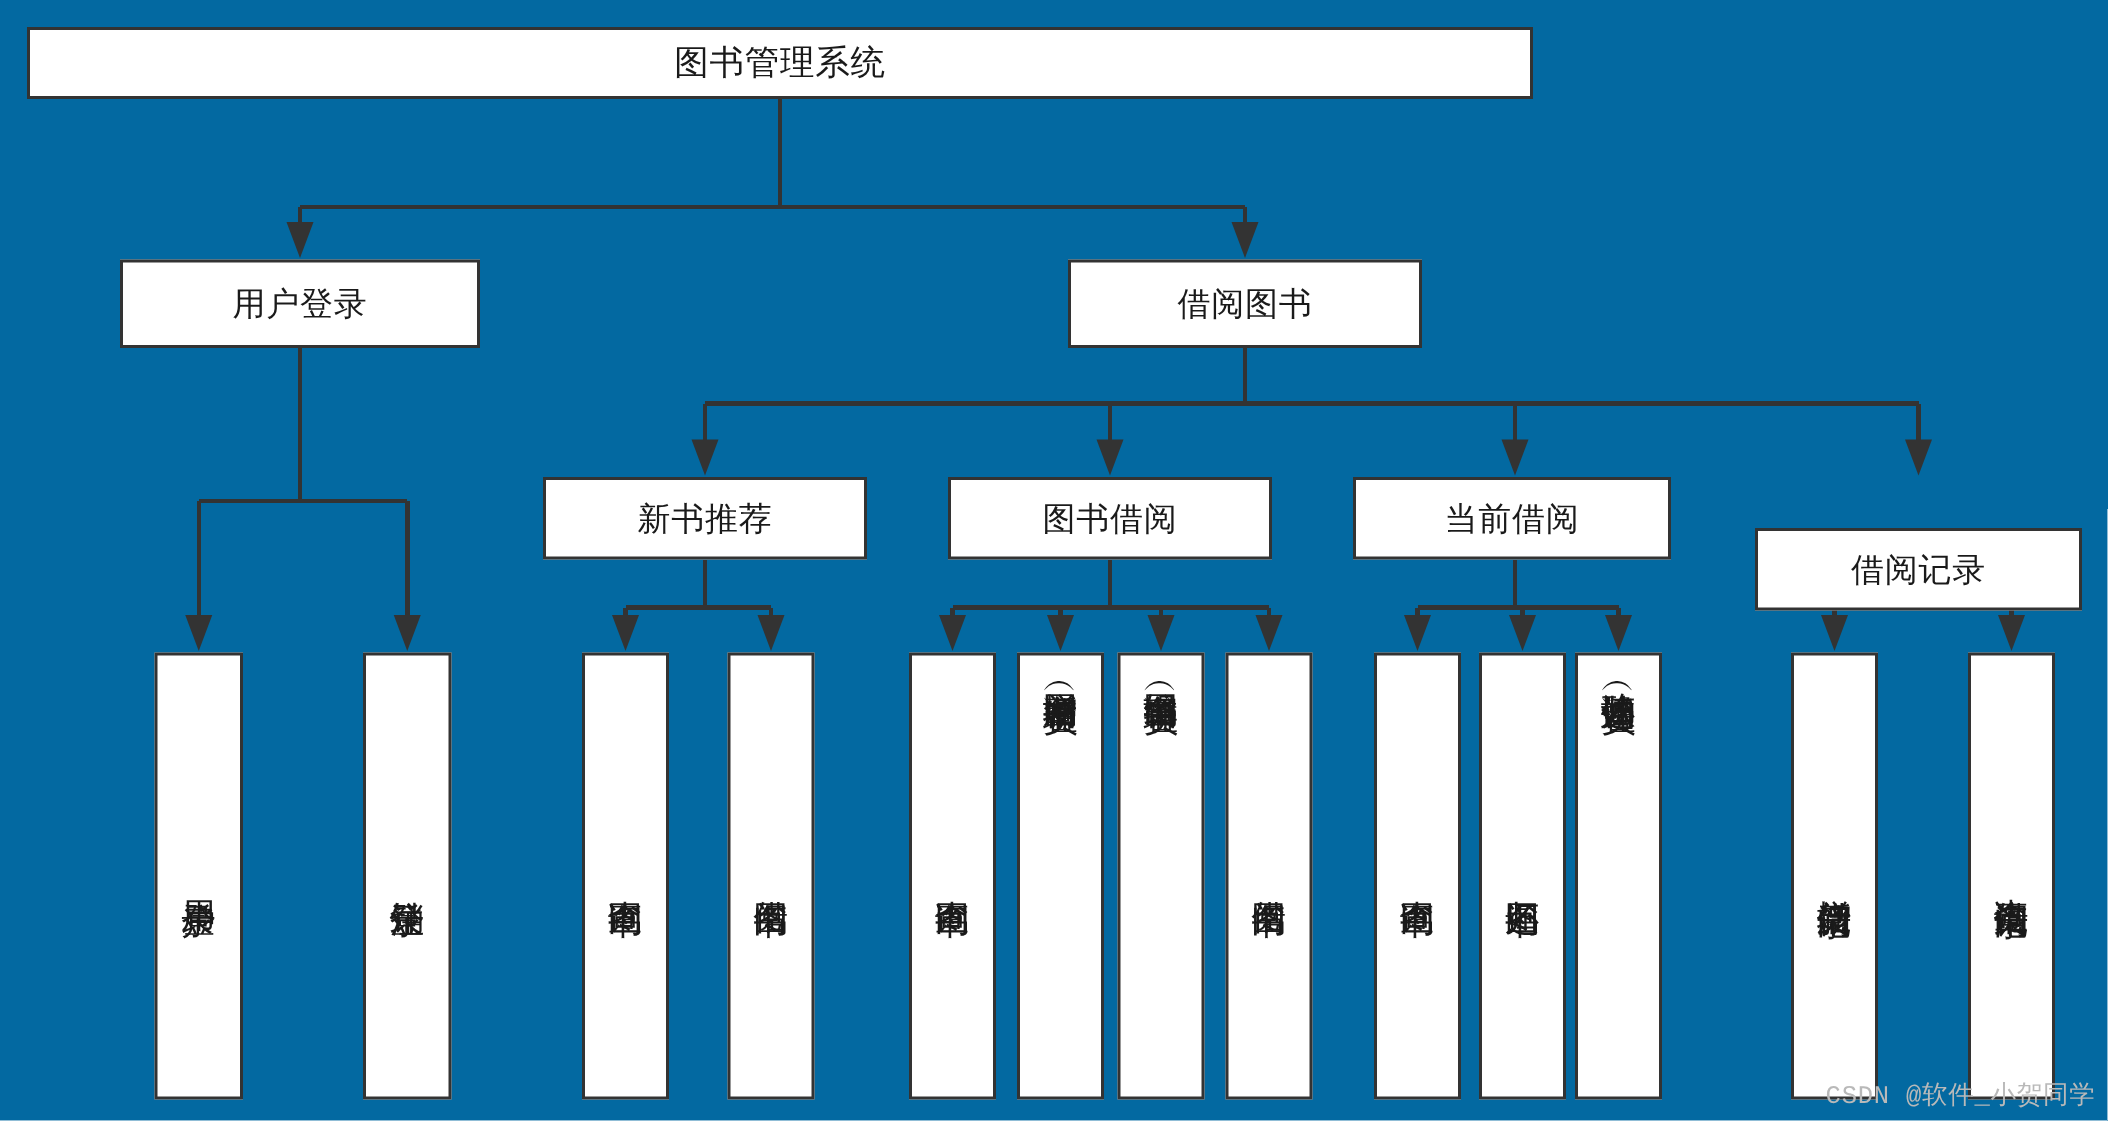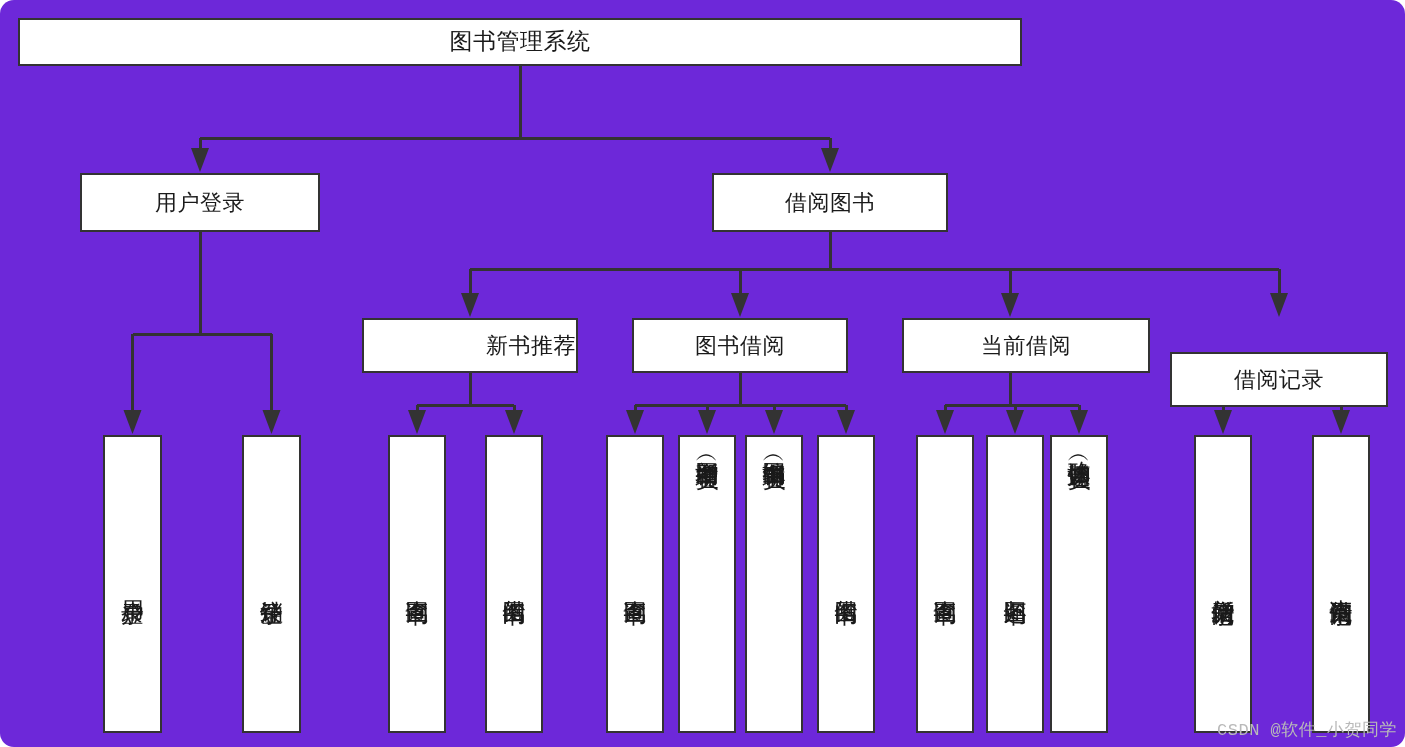--- a/index.html
+++ b/index.html
@@ -7,23 +7,22 @@
     padding: 0;
     background: #ffffff;
   }
   body {
     font-family: "Liberation Sans", "DejaVu Sans", sans-serif;
   }
   #canvas {
     position: relative;
     width: 1405px;
     height: 747px;
-    background: #6d28d9;
+    background: #0369a1;
     overflow: hidden;
-    border-radius: 14px;
   }
   #edges {
     position: absolute;
     left: 0;
     top: 0;
     width: 1405px;
     height: 747px;
     pointer-events: none;
   }
   .node {
@@ -138,27 +137,27 @@
   <div id="nodes">
       <div class="node horiz root" style="left: 18px; top: 18px; width: 1004px; height: 48px;">
         <span class="lbl">图书管理系统</span>
       </div>
       <div class="node horiz" style="left: 80px; top: 173px; width: 240px; height: 59px;">
         <span class="lbl">用户登录</span>
       </div>
       <div class="node horiz" style="left: 712px; top: 173px; width: 236px; height: 59px;">
         <span class="lbl">借阅图书</span>
       </div>
-      <div class="node horiz" style="left: 362px; top: 318px; width: 216px; height: 55px; justify-content: flex-end;">
+      <div class="node horiz" style="left: 362px; top: 318px; width: 216px; height: 55px;">
         <span class="lbl">新书推荐</span>
       </div>
       <div class="node horiz" style="left: 632px; top: 318px; width: 216px; height: 55px;">
         <span class="lbl">图书借阅</span>
       </div>
-      <div class="node horiz" style="left: 902px; top: 318px; width: 248px; height: 55px;">
+      <div class="node horiz" style="left: 902px; top: 318px; width: 212px; height: 55px;">
         <span class="lbl">当前借阅</span>
       </div>
       <div class="node horiz" style="left: 1170px; top: 318px; width: 218px; height: 55px; margin-top: 34px;">
         <span class="lbl">借阅记录</span>
       </div>
       <div class="node vert mid" style="left: 103px; top: 435px; width: 59px; height: 298px;">
         <span class="lbl">用户登录</span>
       </div>
       <div class="node vert mid" style="left: 242px; top: 435px; width: 59px; height: 298px;">
         <span class="lbl">注销登录</span>

